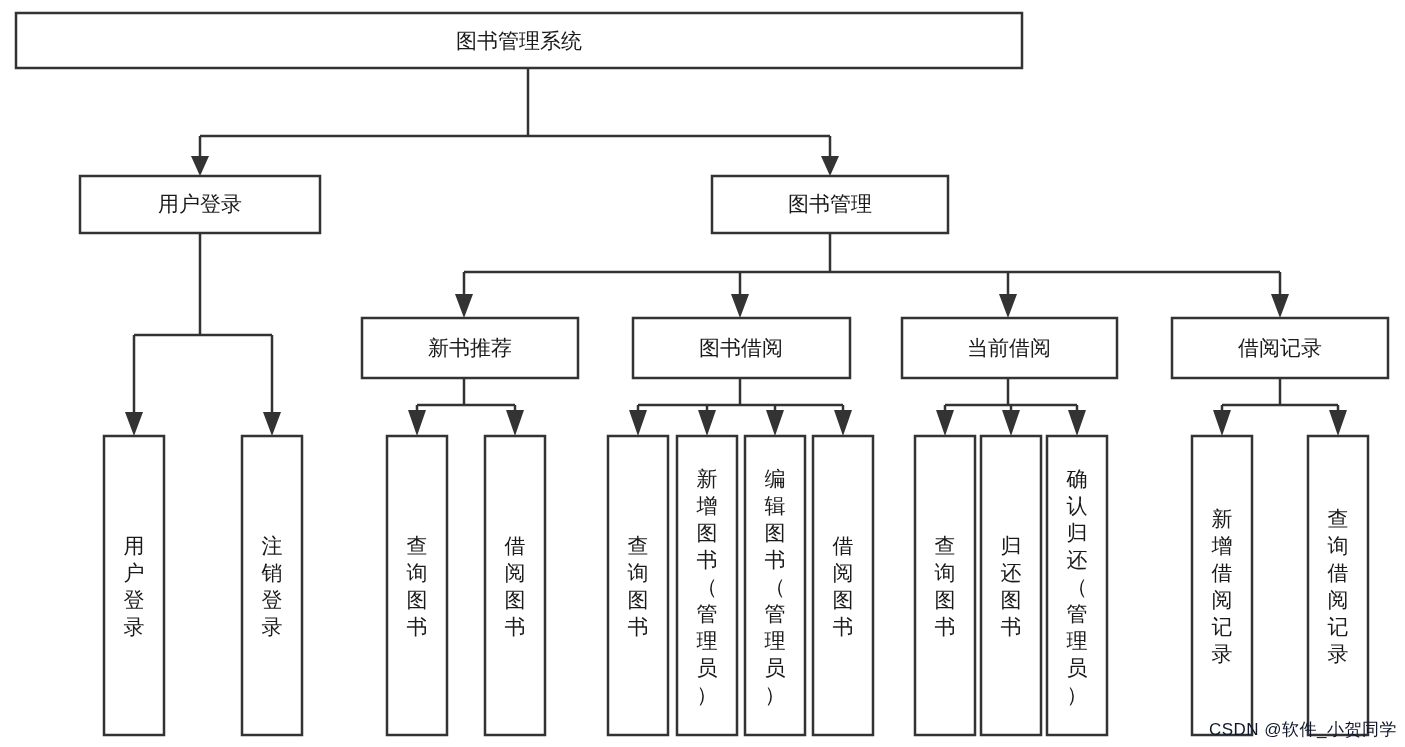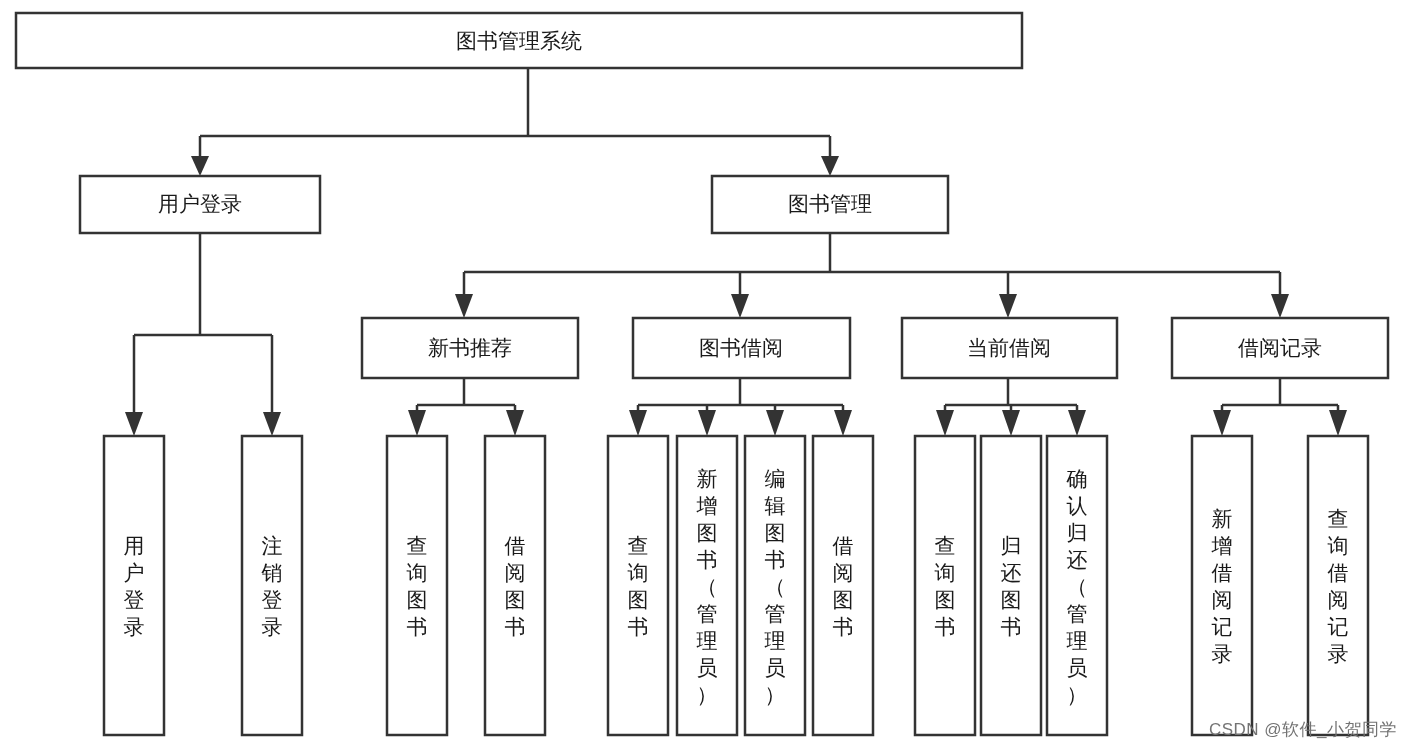--- a/index.html
+++ b/index.html
@@ -45,21 +45,21 @@
   .arrow-head {
     fill: #333333;
     stroke: none;
   }
   .watermark {
     position: absolute;
     right: 8px;
     bottom: 6px;
     font-family: "Liberation Sans", "DejaVu Sans", sans-serif;
     font-size: 17px;
-    color: #737373;
+    color: #0f172a;
     letter-spacing: 0.5px;
     white-space: nowrap;
     pointer-events: none;
   }
 </style>
 </head>
 <body>
 
 <svg id="diagram" viewBox="0 0 1405 747" xmlns="http://www.w3.org/2000/svg">
 

